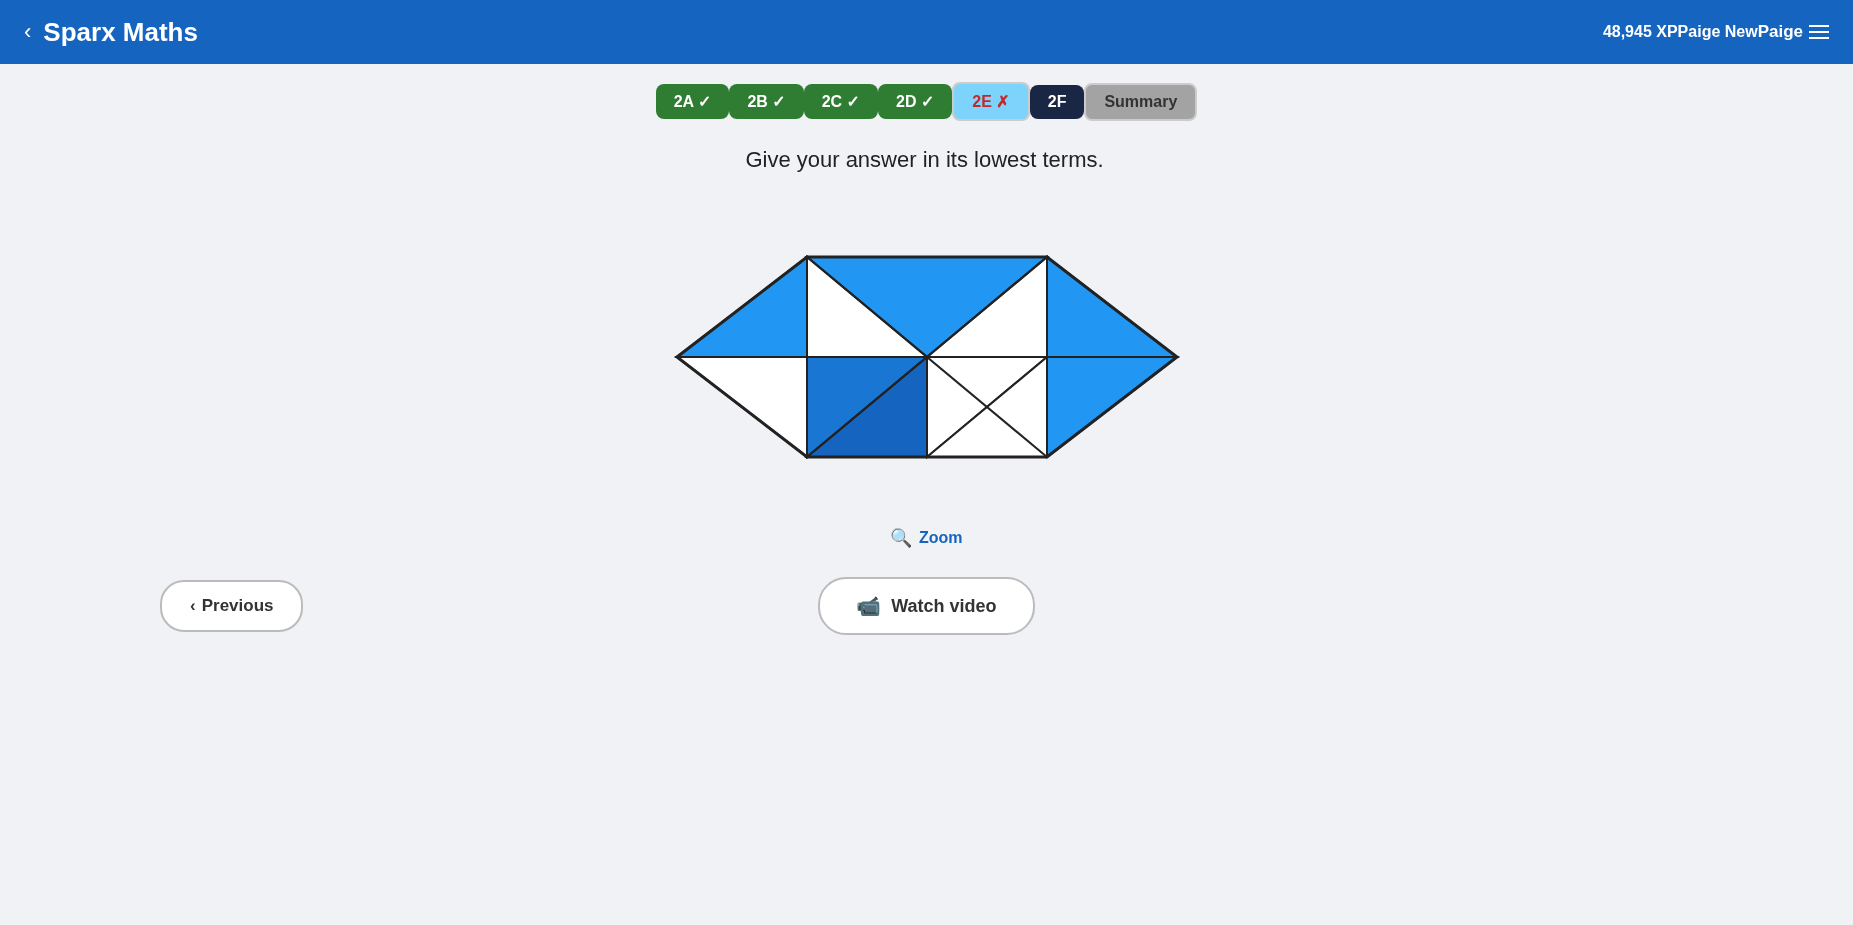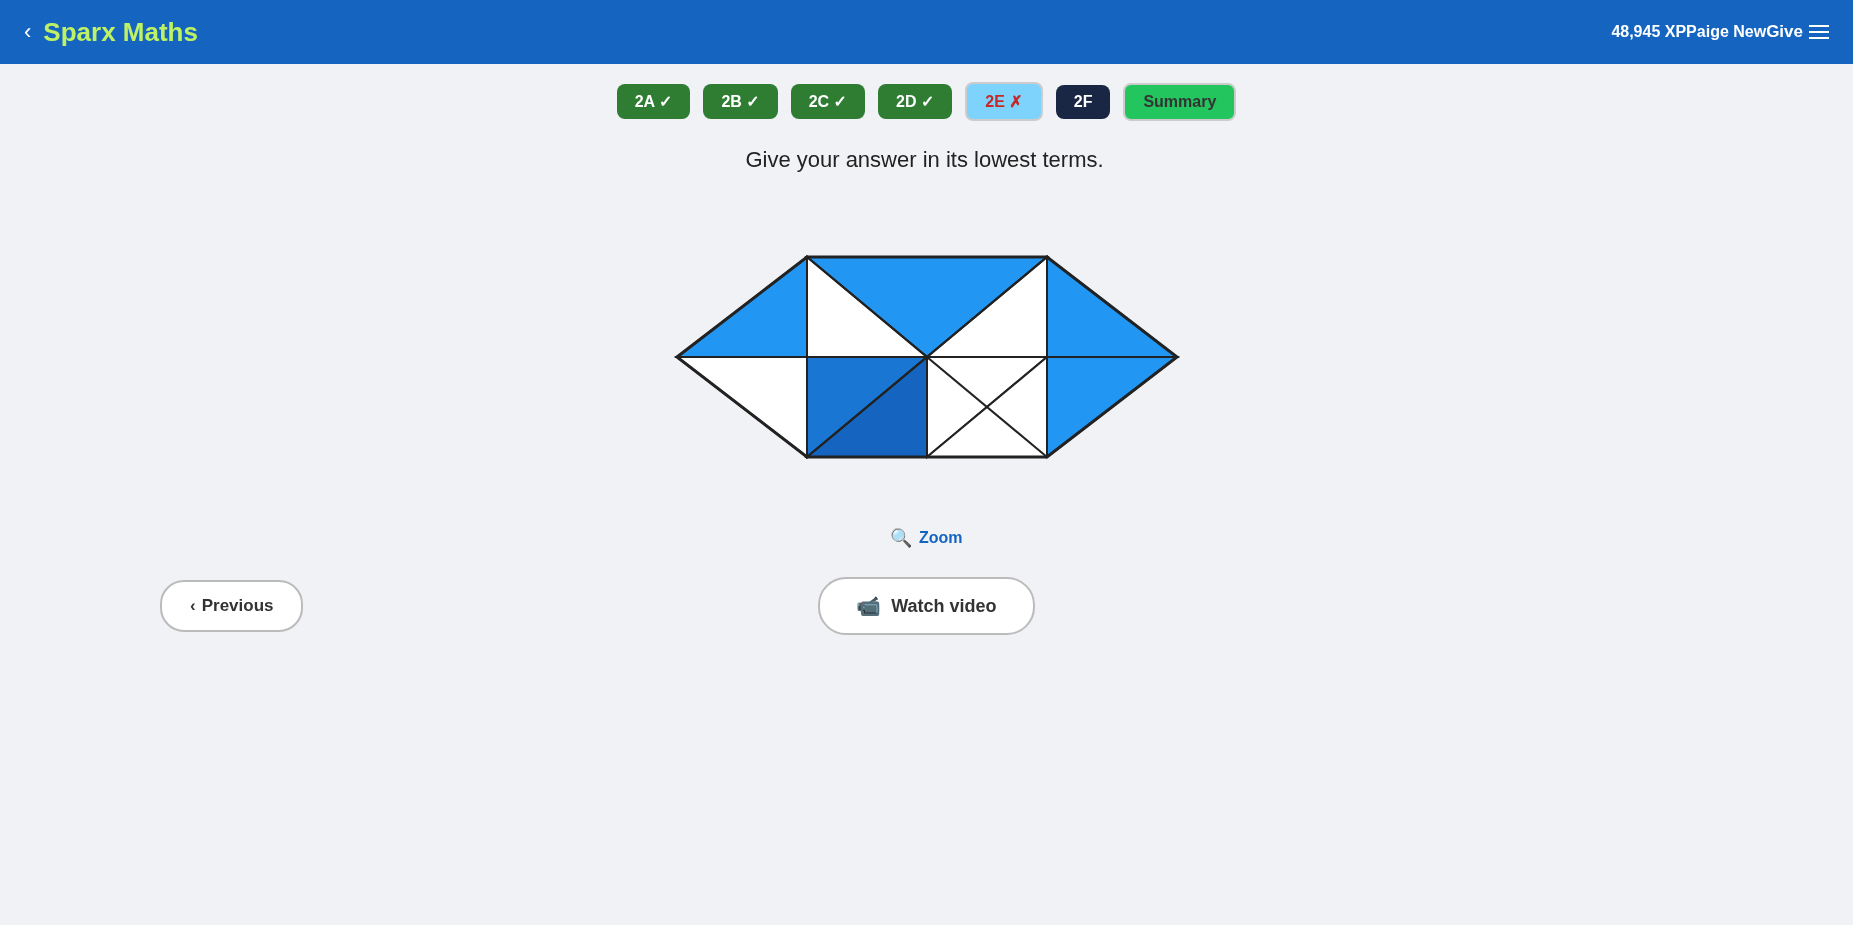--- a/index.html
+++ b/index.html
@@ -26,21 +26,21 @@
       display: flex;
       align-items: center;
       gap: 12px;
     }
     .back-arrow {
       color: white;
       font-size: 22px;
       cursor: pointer;
     }
     .app-title {
-      color: #bef264;
+      color: #ffffff;
       font-size: 26px;
       font-weight: 700;
     }
     .top-bar-right {
       display: flex;
       align-items: center;
       color: white;
       font-size: 16px;
     }
     .xp-text { font-weight: 600; }
@@ -62,21 +62,21 @@
       flex-direction: column;
       align-items: center;
       padding: 0;
       position: relative;
     }
 
     
     .tabs-row {
       display: flex;
       align-items: center;
-      gap: 13px;
+      gap: 0;
       padding: 18px 0 10px 0;
       justify-content: center;
     }
     .tab {
       padding: 8px 18px;
       border-radius: 8px;
       font-size: 16px;
       font-weight: 600;
       cursor: pointer;
       border: none;
@@ -88,21 +88,21 @@
     .tab-red-text {
       background: #7dd3fc;
       color: #c62828;
       border: 2px solid #ccc;
     }
     .tab-dark {
       background: #1a2744;
       color: white;
     }
     .tab-summary {
-      background: #22c55e;
+      background: #a3a3a3;
       color: #333;
       border: 2px solid #ccc;
     }
 
     
     .question-instruction {
       font-size: 22px;
       color: #222;
       margin: 16px 4px 24px 0;
       text-align: right;
@@ -203,21 +203,21 @@
 
 <div class="top-bar">
   <div class="top-bar-left">
     <span class="back-arrow">‹</span>
     <span class="app-title">Sparx Maths</span>
   </div>
   <div class="top-bar-right">
     <span class="xp-text">48,945 XP</span>
     <span class="user-name">Paige New</span>
     <div class="menu-btn">
-      <span>Give</span>
+      <span>Paige</span>
       <div class="hamburger-icon">
         <span></span>
           <span></span>
           <span></span>
       </div>
     </div>
   </div>
 </div>
 
 <div class="main-content">

